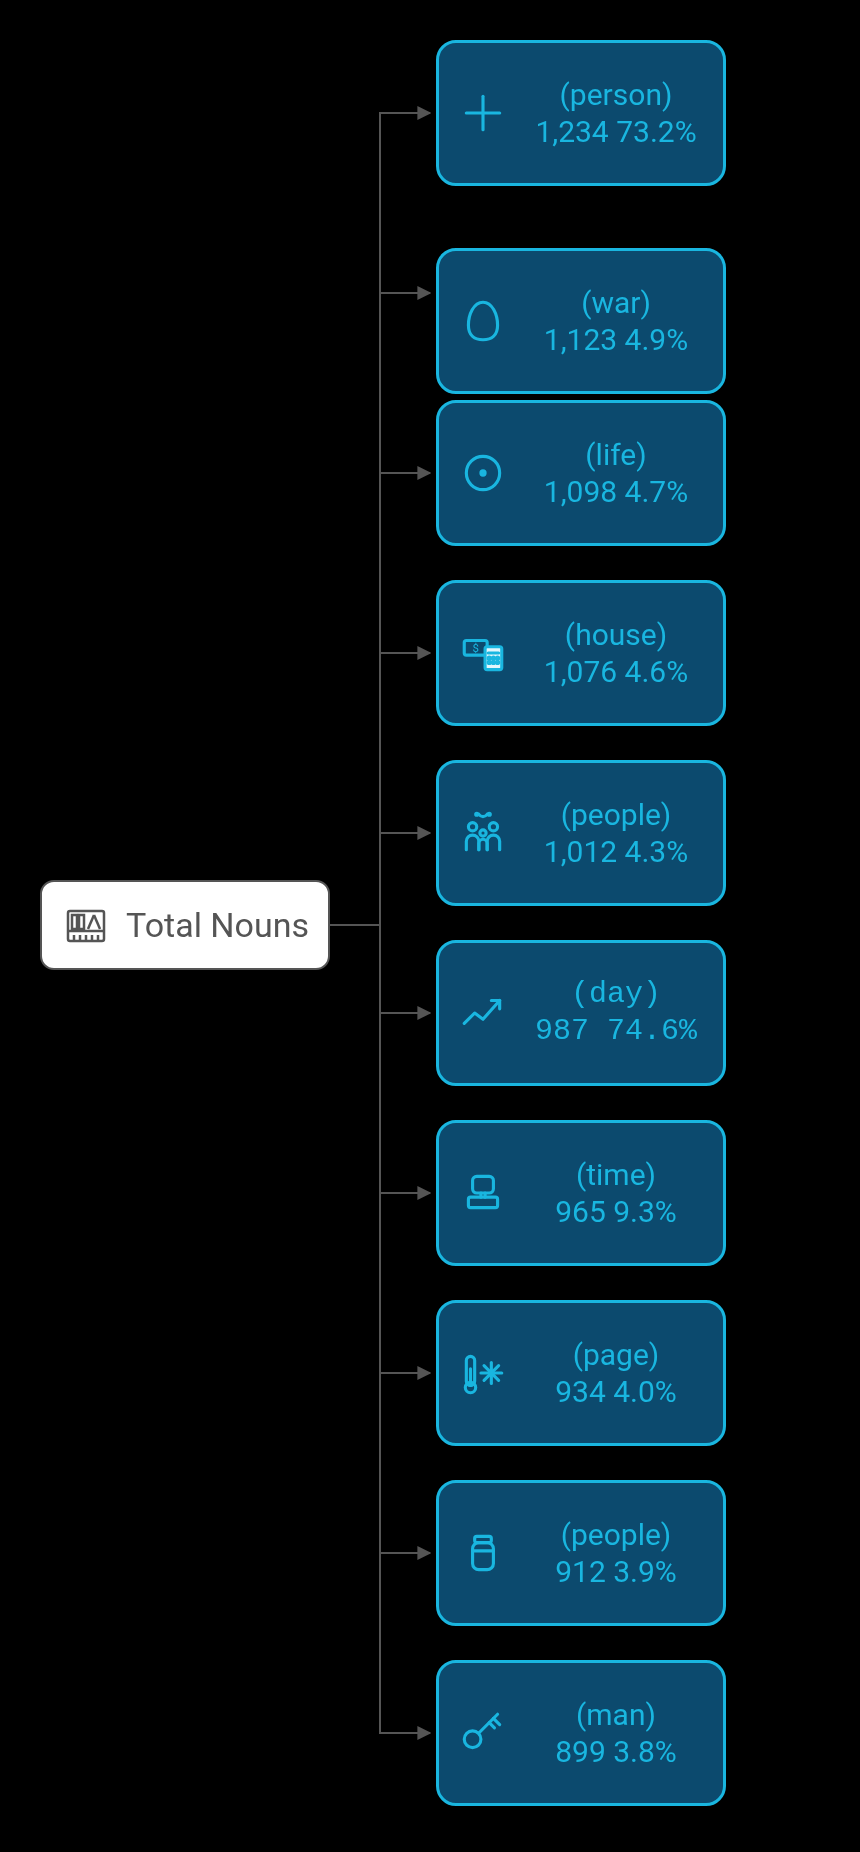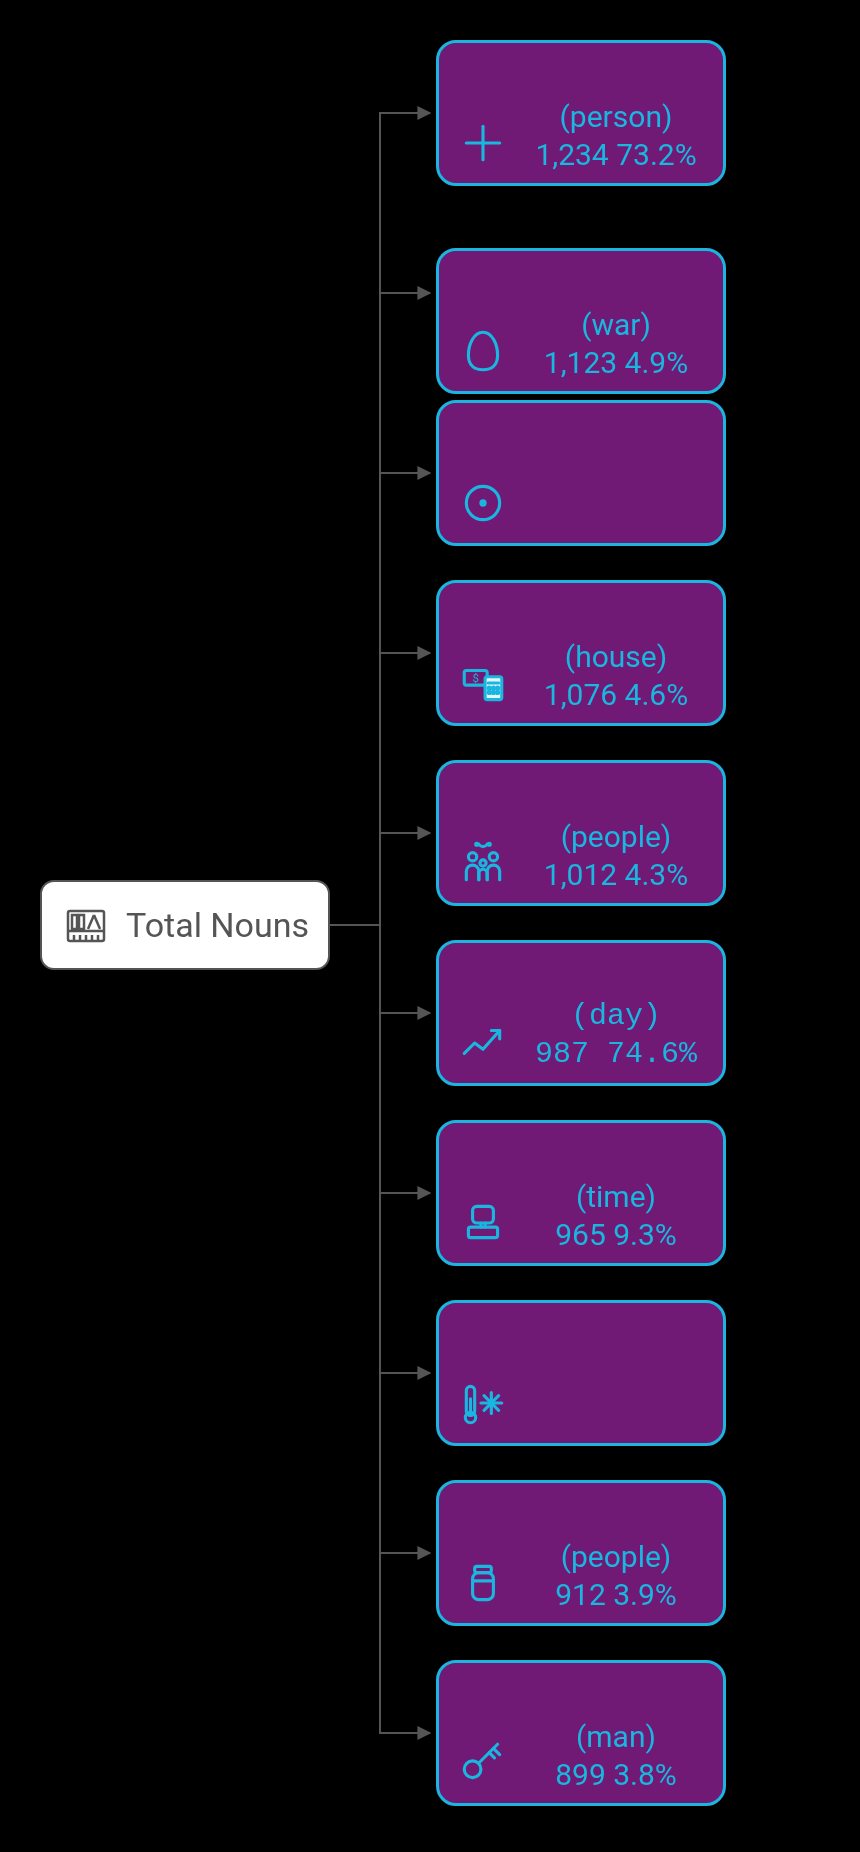--- a/index.html
+++ b/index.html
@@ -35,25 +35,25 @@
   }
   .root-node .label {
     font-size: 34px;
     color: #555;
   }
   .child-node {
     position: absolute;
     left: 436px;
     width: 290px;
     height: 146px;
-    background: #701a75;
+    background: #0c4a6e;
     border: 3px solid #19b6e0;
     border-radius: 20px;
     display: flex;
-    align-items: flex-end;
+    align-items: center;
     padding: 10px 14px;
     gap: 10px;
   }
   .child-node .icon-box {
     width: 60px;
     height: 60px;
     flex: 0 0 60px;
     display: flex;
     align-items: center;
     justify-content: center;
@@ -144,20 +144,24 @@
       <span class="stats">1,123 4.9%</span>
     </span>
   </div>
     <div class="child-node" style="top: 400px;">
     <span class="icon-box">
         <svg viewBox="0 0 48 48" width="50" height="50" fill="none" stroke="currentColor" stroke-width="3" stroke-linecap="round" stroke-linejoin="round">
           <circle cx="24" cy="24" r="16"></circle>
           <circle cx="24" cy="24" r="2" fill="currentColor"></circle>
         </svg>
       </span>
+    <span class="text-box">
+      <span>(life)</span><br>
+      <span class="stats">1,098 4.7%</span>
+    </span>
   </div>
     <div class="child-node" style="top: 580px;">
     <span class="icon-box">
         <svg viewBox="0 0 48 48" width="50" height="50" fill="none" stroke="currentColor" stroke-width="3" stroke-linecap="round" stroke-linejoin="round">
           <rect x="6" y="12" width="22" height="14" rx="2"></rect>
           <text x="17" y="23" font-size="11" text-anchor="middle" fill="currentColor" stroke="none">$</text>
           <rect x="26" y="18" width="16" height="22" rx="2" fill="#e2f6fc"></rect>
           <line x1="29" y1="24" x2="39" y2="24"></line>
           <circle cx="30" cy="29" r="1" fill="currentColor"></circle>
           <circle cx="34" cy="29" r="1" fill="currentColor"></circle>
@@ -224,20 +228,24 @@
           <circle cx="12" cy="38" r="5"></circle>
           <line x1="12" y1="20" x2="12" y2="36"></line>
           <g transform="translate(32,24)">
             <line x1="-10" y1="0" x2="10" y2="0"></line>
             <line x1="0" y1="-10" x2="0" y2="10"></line>
             <line x1="-7" y1="-7" x2="7" y2="7"></line>
             <line x1="-7" y1="7" x2="7" y2="-7"></line>
           </g>
         </svg>
       </span>
+    <span class="text-box">
+      <span>(page)</span><br>
+      <span class="stats">934 4.0%</span>
+    </span>
   </div>
     <div class="child-node" style="top: 1480px;">
     <span class="icon-box">
         <svg viewBox="0 0 48 48" width="50" height="50" fill="none" stroke="currentColor" stroke-width="3" stroke-linecap="round" stroke-linejoin="round">
           <rect x="14" y="14" width="20" height="26" rx="6"></rect>
           <rect x="16" y="8" width="16" height="6" rx="2"></rect>
           <line x1="14" y1="22" x2="34" y2="22"></line>
         </svg>
       </span>
     <span class="text-box">

